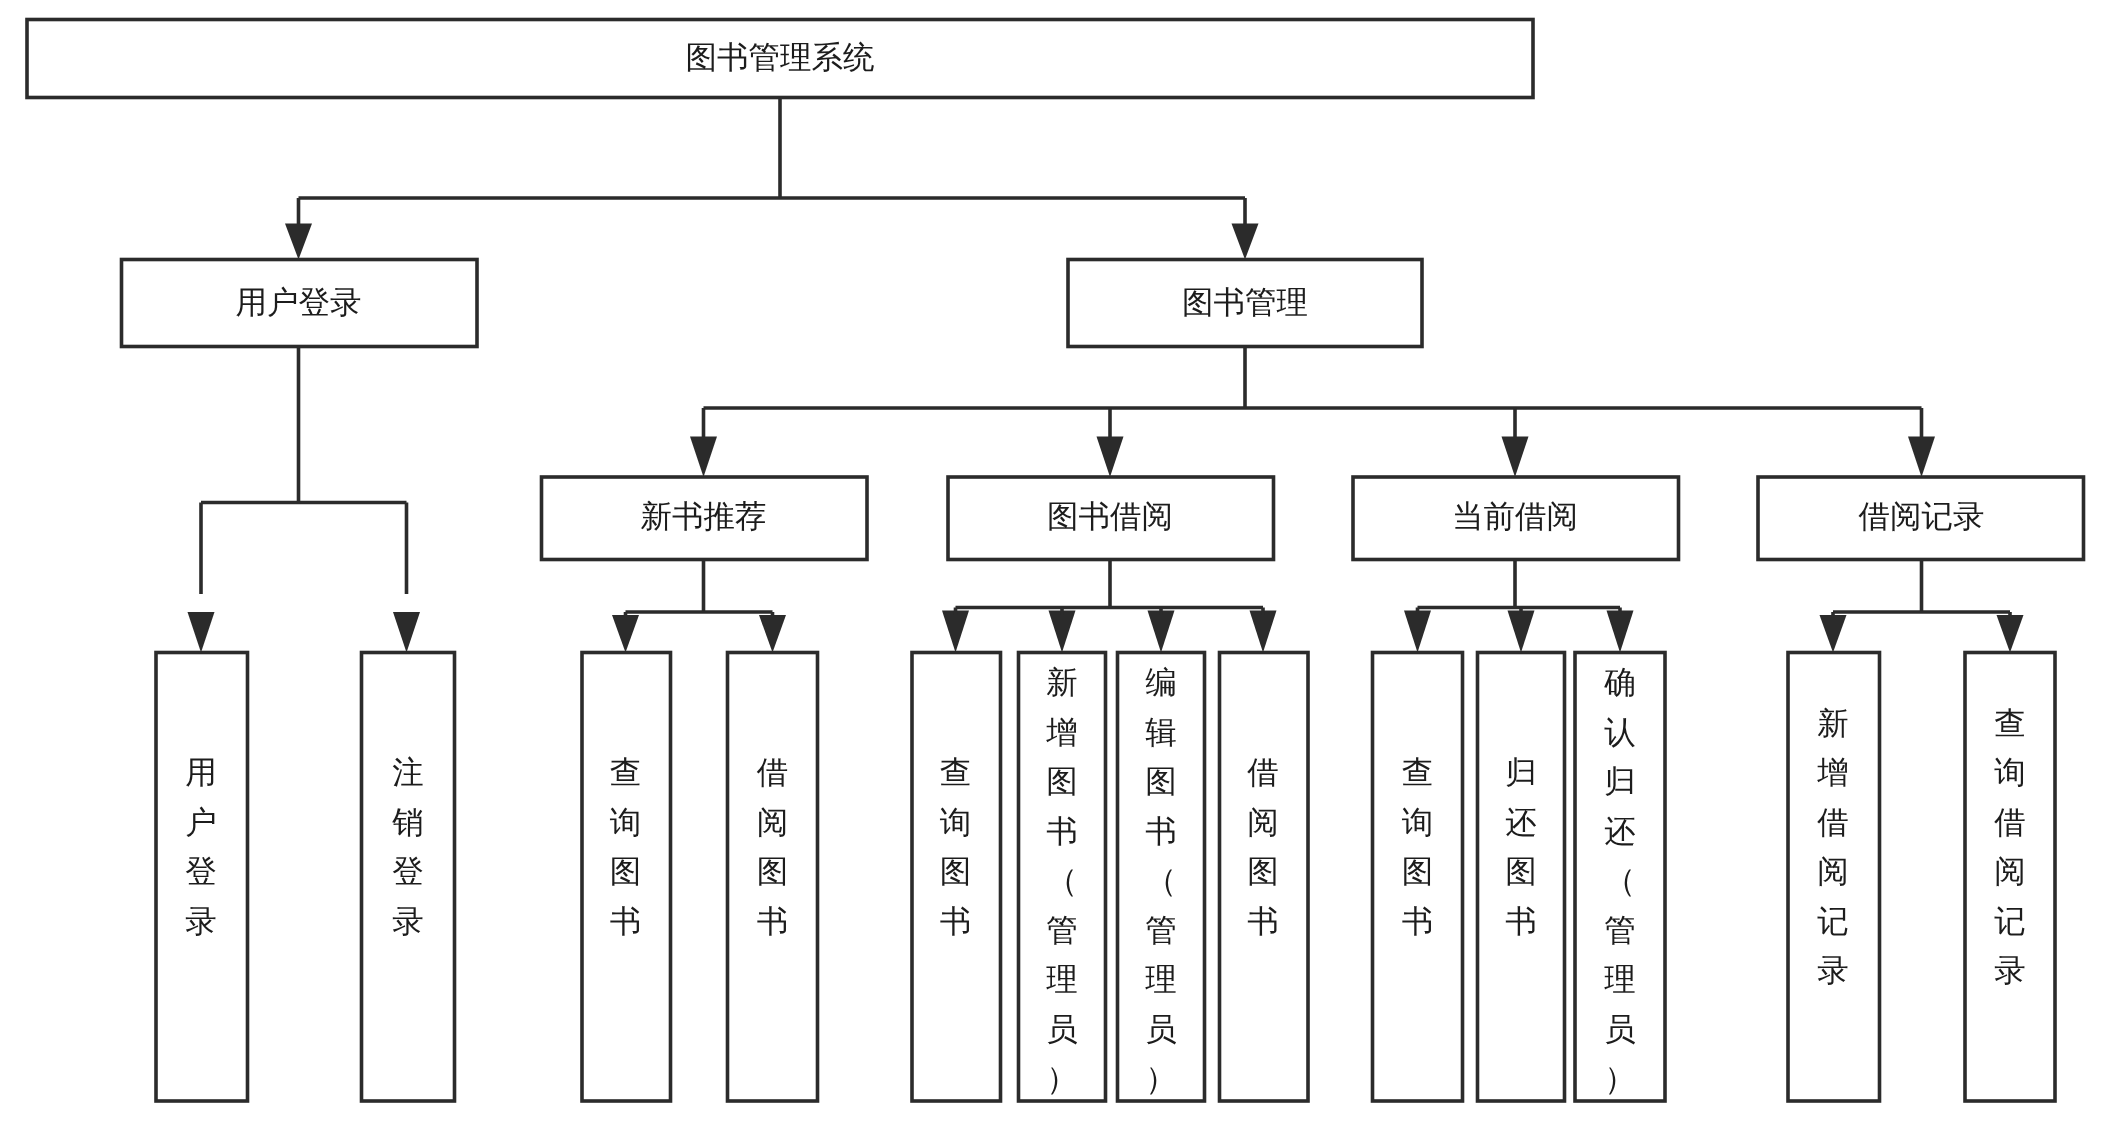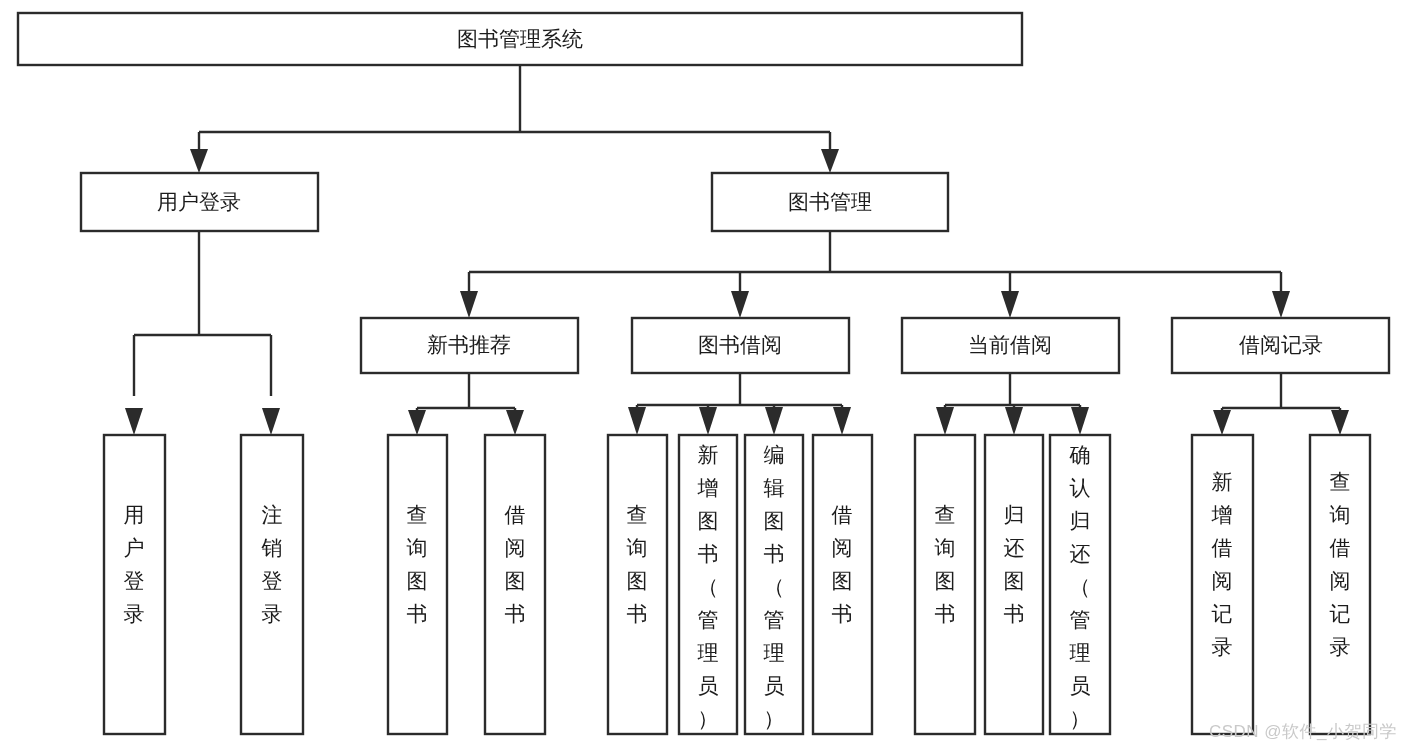--- a/index.html
+++ b/index.html
@@ -236,14 +236,13 @@
       <text class="node-label-v" x="1222" y="489"><tspan x="1222" y="489">新</tspan><tspan x="1222" y="522">增</tspan><tspan x="1222" y="555">借</tspan><tspan x="1222" y="588">阅</tspan><tspan x="1222" y="621">记</tspan><tspan x="1222" y="654">录</tspan></text>
     </g>
 
     <g>
       <rect class="node-box" x="1310" y="435" width="60" height="299"></rect>
       <text class="node-label-v" x="1340" y="489"><tspan x="1340" y="489">查</tspan><tspan x="1340" y="522">询</tspan><tspan x="1340" y="555">借</tspan><tspan x="1340" y="588">阅</tspan><tspan x="1340" y="621">记</tspan><tspan x="1340" y="654">录</tspan></text>
     </g>
 
   </svg>
 
-  <div class="watermark">CSDN @软件_小贺同学</div>
 </div>
 
 </body></html>

